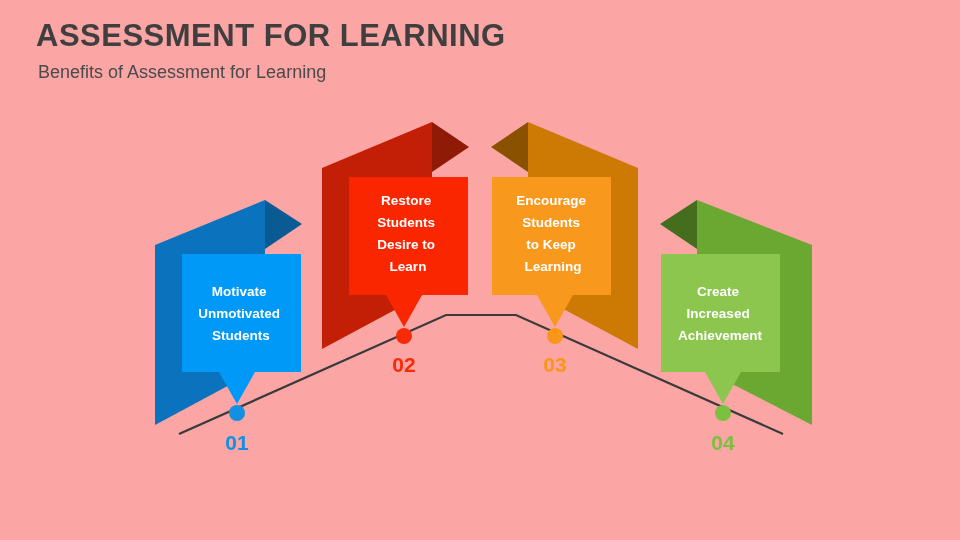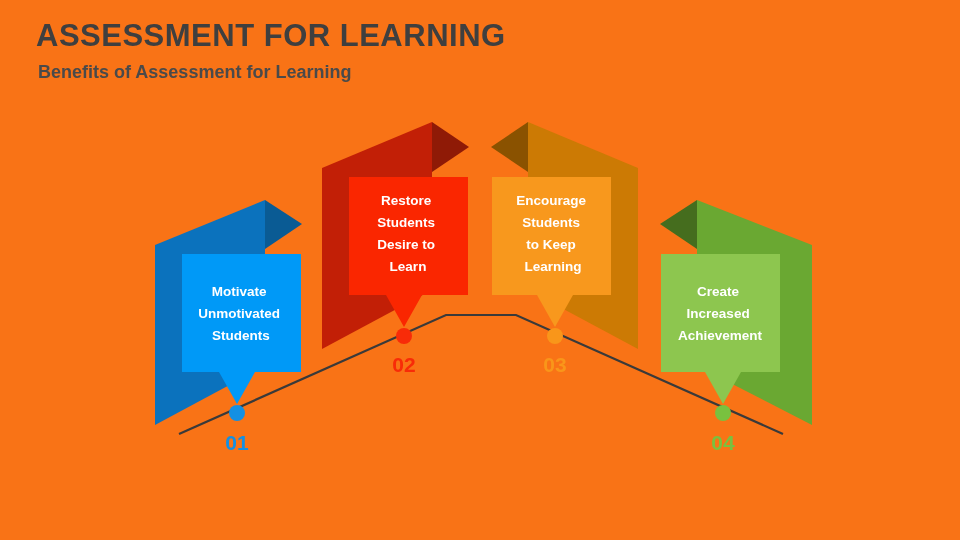--- a/index.html
+++ b/index.html
@@ -25,21 +25,21 @@
     font-weight: bold;
     letter-spacing: 0.5px;
     color: #3f3f3f;
     white-space: nowrap;
   }
   #subtitle {
     position: absolute;
     left: 38px;
     top: 62px;
     font-size: 18px;
-    font-weight: bold;
+    font-weight: normal;
     color: #4a4a4a;
     white-space: nowrap;
   }
   #graphic {
     position: absolute;
     left: 0;
     top: 0;
     width: 960px;
     height: 540px;
   }
@@ -51,21 +51,21 @@
   }
   .step-num {
     font-family: "Liberation Sans", sans-serif;
     font-size: 21px;
     font-weight: bold;
   }
 </style>
 </head>
 <body>
 
-<div id="slide" style="background: #f97316;">
+<div id="slide" style="background: #fca5a5;">
 
   <div id="title" style="color: rgb(63, 63, 63);">ASSESSMENT FOR LEARNING</div>
   <div id="subtitle" style="color: rgb(74, 74, 74);">Benefits of Assessment for Learning</div>
 
   <svg id="graphic" viewBox="0 0 960 540">
 
     <g>
 
       <polygon points="265,200 302,224 265,249" fill="#0a5b94"></polygon>
 

